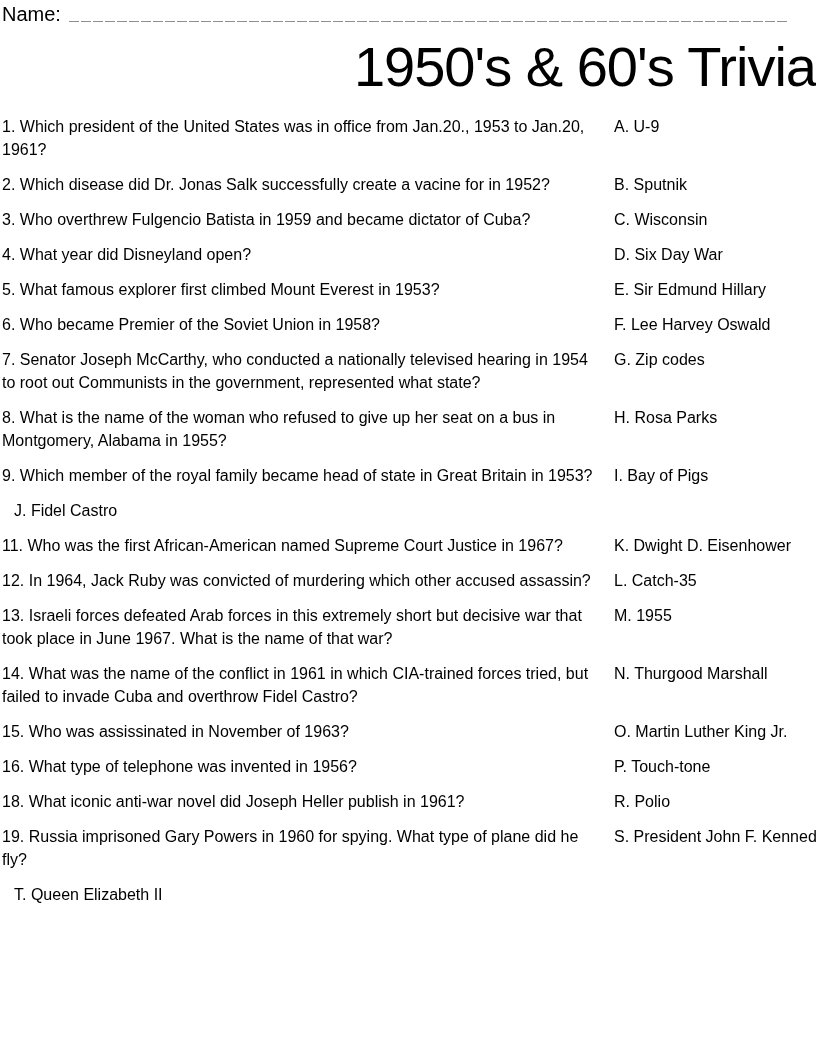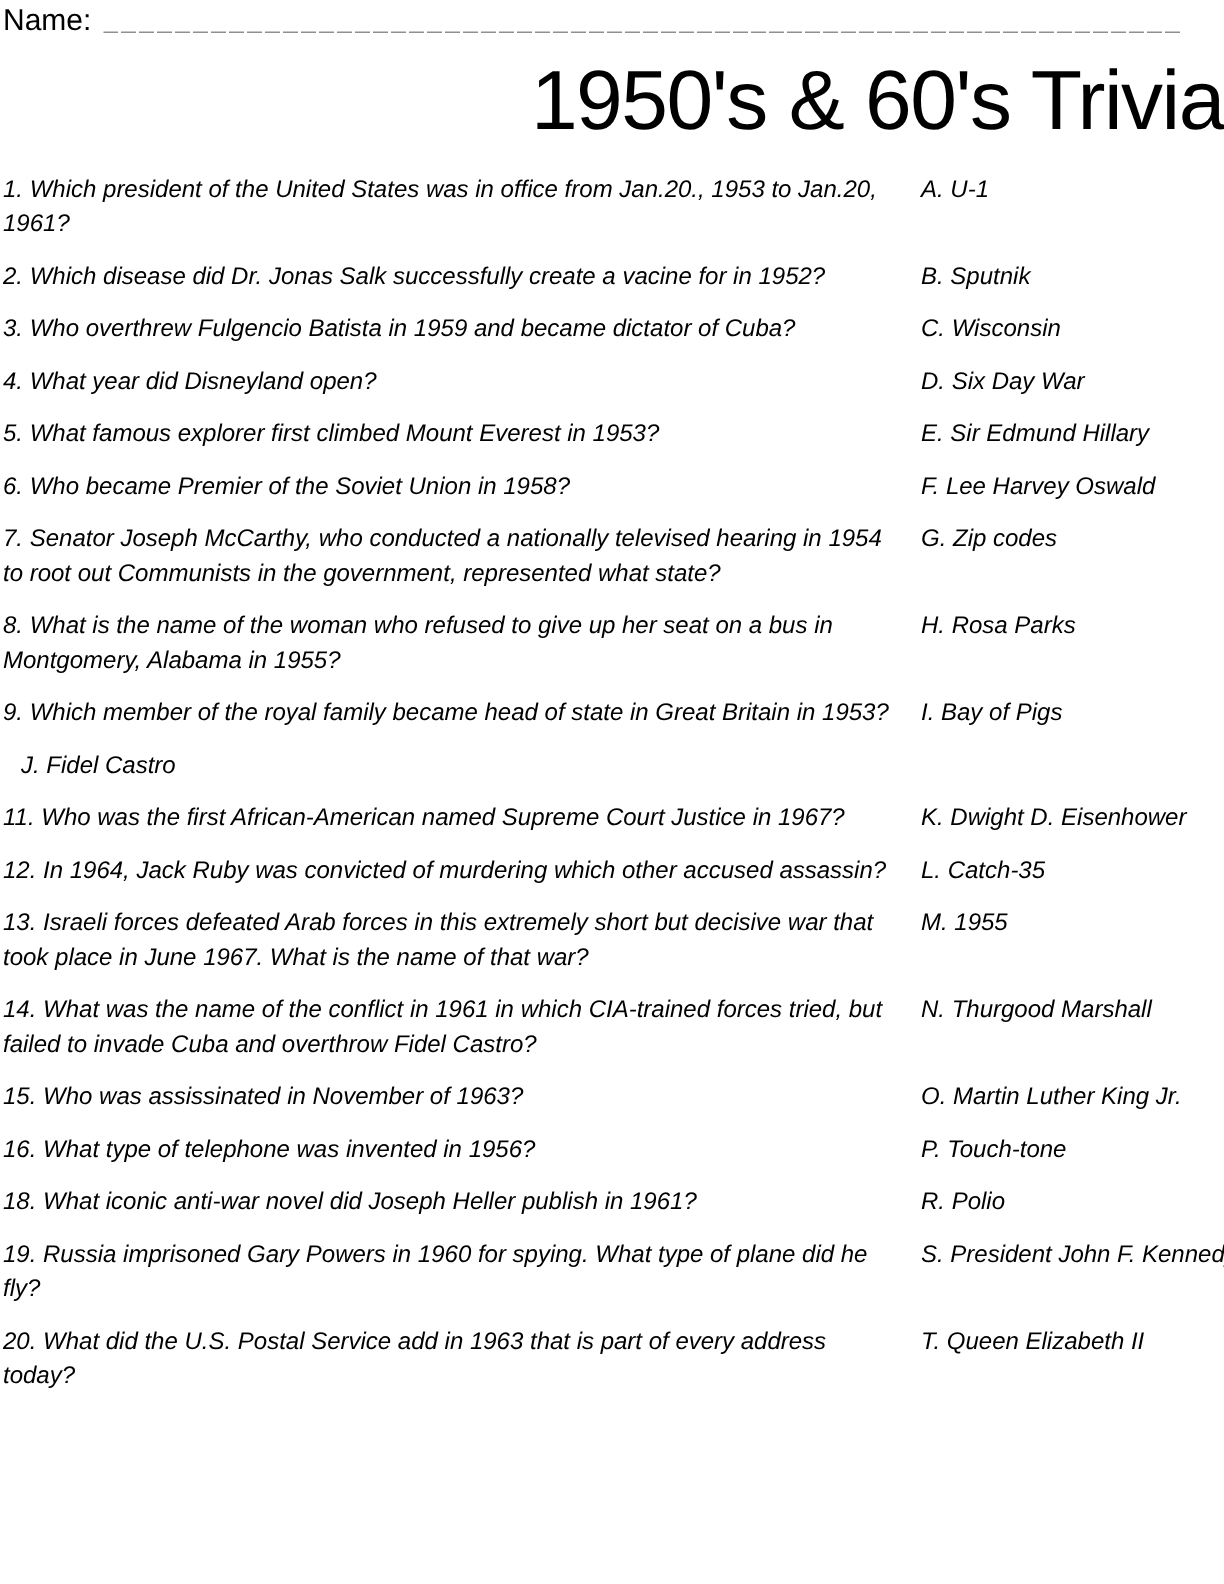--- a/index.html
+++ b/index.html
@@ -43,21 +43,20 @@
     text-align: right;
     font-size: 56px;
     line-height: 62px;
     font-weight: 400;
     margin: 8px 0 17px 0;
     letter-spacing: -1px;
   }
   .rows {
     font-size: 16px;
     line-height: 23px;
-    font-style: italic;
   }
   .row {
     display: flex;
     align-items: flex-start;
     margin-bottom: 12px;
   }
   .q {
     flex: 0 0 600px;
     width: 600px;
   }
@@ -76,21 +75,21 @@
     <span class="name-label">Name:</span>
     <span class="name-line"></span>
   </div>
 
   <h1 class="title">1950's &amp; 60's Trivia</h1>
 
   <div class="rows">
 
       <div class="row">
         <div class="q">1. Which president of the United States was in office from Jan.20., 1953 to Jan.20, 1961?</div>
-        <div class="a">A. U-1</div>
+        <div class="a">A. U-9</div>
       </div>
 
       <div class="row">
         <div class="q">2. Which disease did Dr. Jonas Salk successfully create a vacine for in 1952?</div>
         <div class="a">B. Sputnik</div>
       </div>
 
       <div class="row">
         <div class="q">3. Who overthrew Fulgencio Batista in 1959 and became dictator of Cuba?</div>
         <div class="a">C. Wisconsin</div>
@@ -165,18 +164,17 @@
         <div class="q">18. What iconic anti-war novel did Joseph Heller publish in 1961?</div>
         <div class="a">R. Polio</div>
       </div>
 
       <div class="row">
         <div class="q">19. Russia imprisoned Gary Powers in 1960 for spying. What type of plane did he fly?</div>
         <div class="a">S. President John F. Kennedy</div>
       </div>
 
       <div class="row">
-        <div class="q">20. What did the U.S. Postal Service add in 1963 that is part of every address today?</div>
         <div class="a">T. Queen Elizabeth II</div>
       </div>
     </div>
 
 </div>
 
 </body></html>

